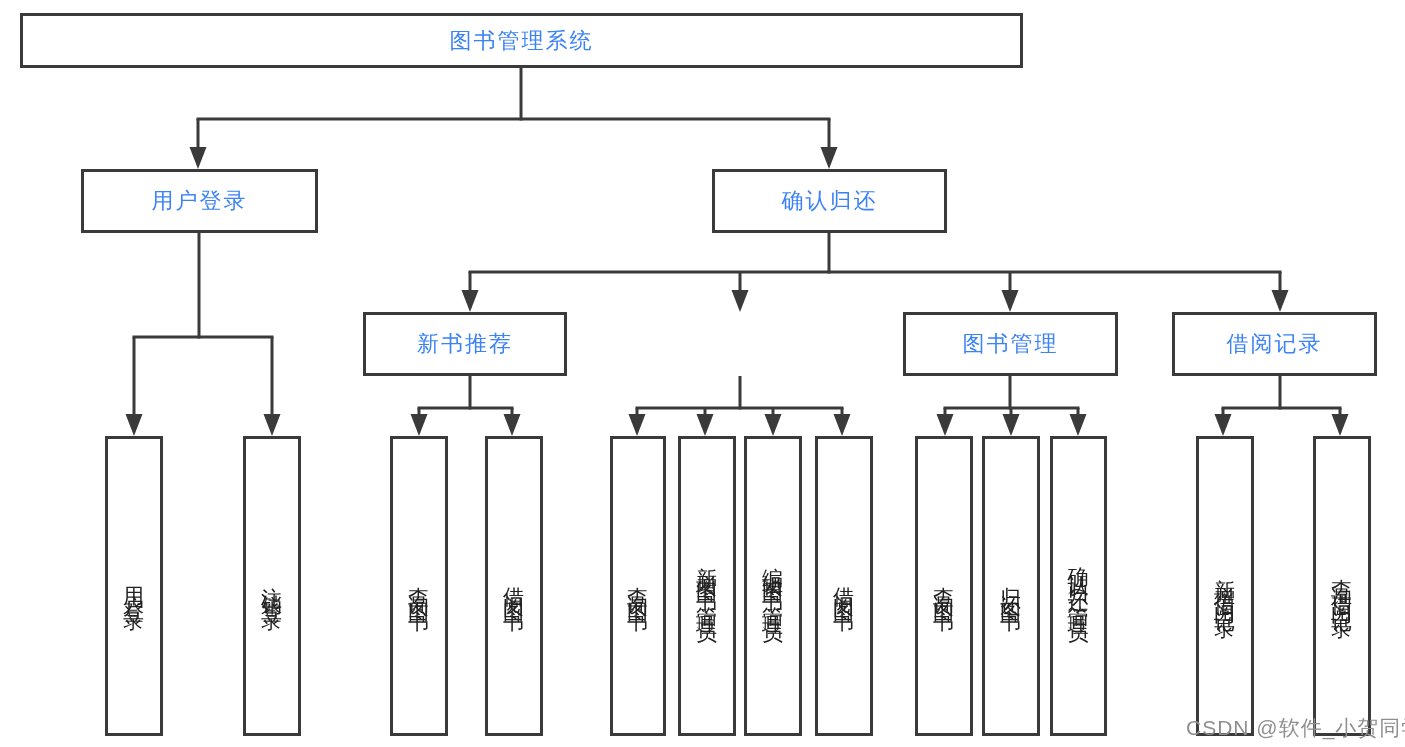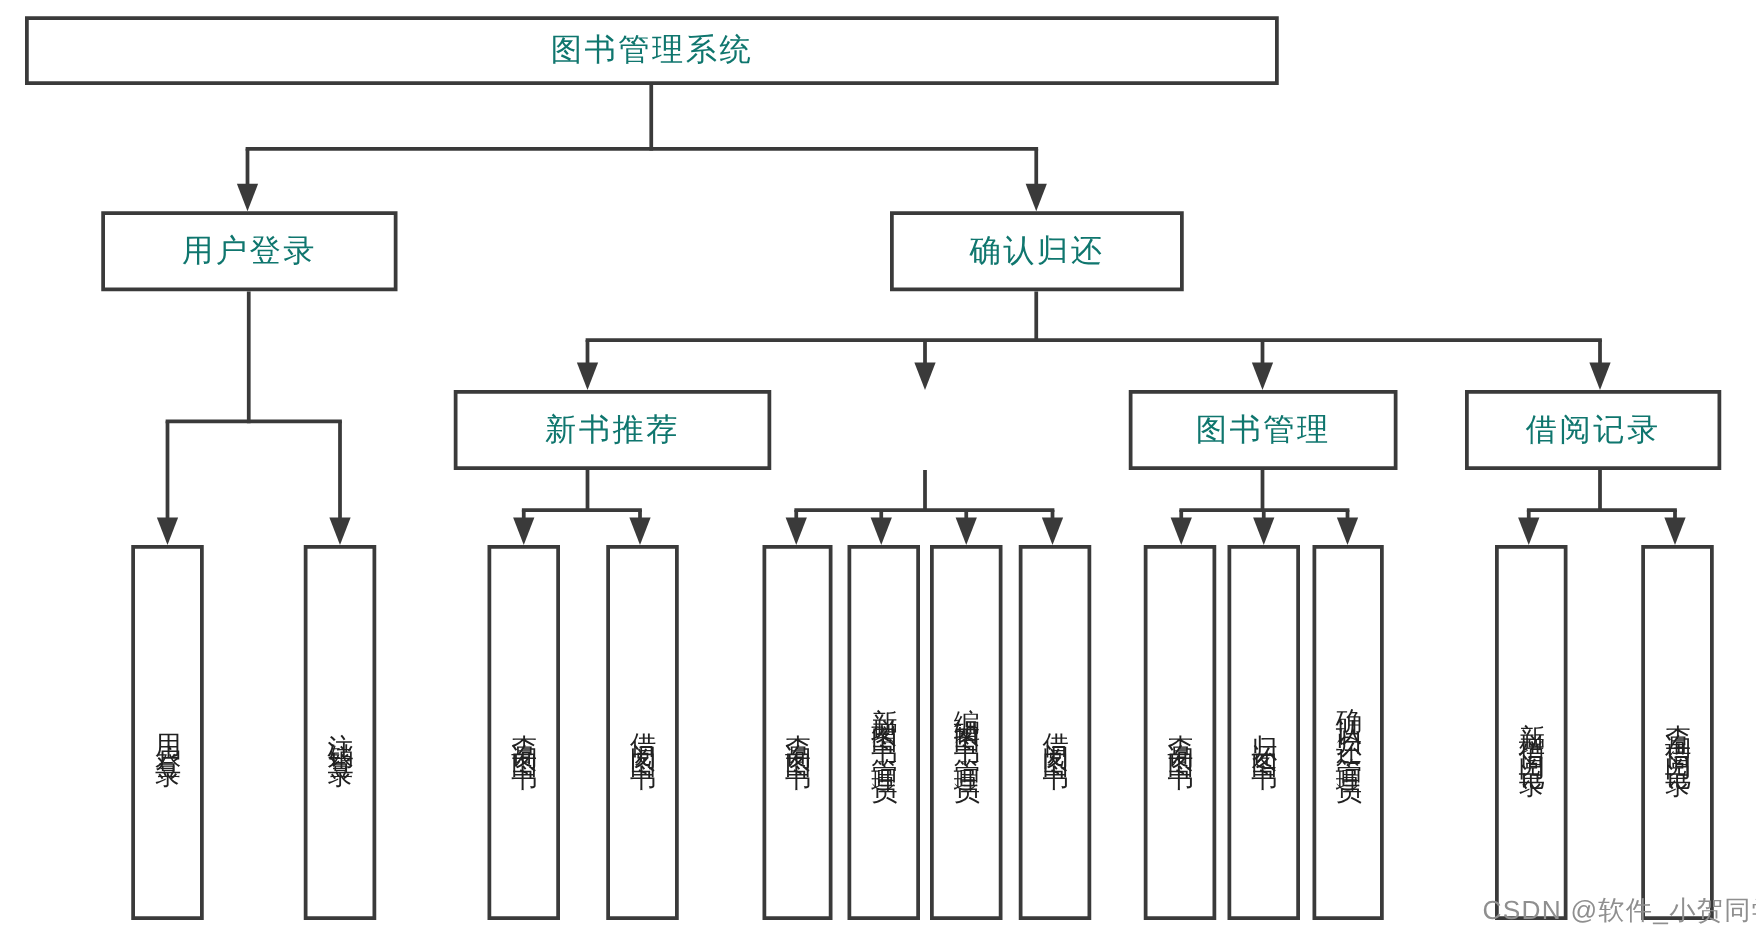--- a/index.html
+++ b/index.html
@@ -7,21 +7,21 @@
     position:relative;width:1405px;height:747px;background:#ffffff;overflow:hidden;
     font-family:"Liberation Sans","DejaVu Sans",sans-serif;
   }
   #wires{position:absolute;left:0;top:0;width:1405px;height:747px;}
   .node{
     position:absolute;box-sizing:border-box;background:#ffffff;
     border:3px solid #3a3a3a;display:flex;align-items:center;justify-content:center;
     z-index:2;
   }
   .h-label{
-    font-size:25px;color:#0f766e;letter-spacing:2px;white-space:nowrap;line-height:1;
+    font-size:22px;color:#3b82f6;letter-spacing:2px;white-space:nowrap;line-height:1;
   }
   .leaf{top:436px;height:300px;}
   .v-label{
     writing-mode:vertical-rl;text-orientation:mixed;
     font-size:21px;color:#212121;letter-spacing:8px;line-height:1;white-space:nowrap;
   }
   #watermark{
     position:absolute;left:1186px;top:714px;z-index:5;
     font-size:21px;color:#8f8f8f;letter-spacing:1px;white-space:nowrap;
   }
@@ -108,21 +108,21 @@
     <span class="h-label">图书管理系统</span>
   </div>
 
   <div class="node" style="left:81px;top:169px;width:237px;height:64px">
     <span class="h-label">用户登录</span>
   </div>
   <div class="node" style="left:712px;top:169px;width:235px;height:64px">
     <span class="h-label">确认归还</span>
   </div>
 
-  <div class="node" style="left:363px;top:312px;width:254px;height:64px">
+  <div class="node" style="left:363px;top:312px;width:204px;height:64px">
     <span class="h-label">新书推荐</span>
   </div>
   <div class="node" style="left:903px;top:312px;width:215px;height:64px">
     <span class="h-label">图书管理</span>
   </div>
   <div class="node" style="left:1172px;top:312px;width:205px;height:64px">
     <span class="h-label">借阅记录</span>
   </div>
 
   <div class="node leaf" style="left:105px;width:58px">

